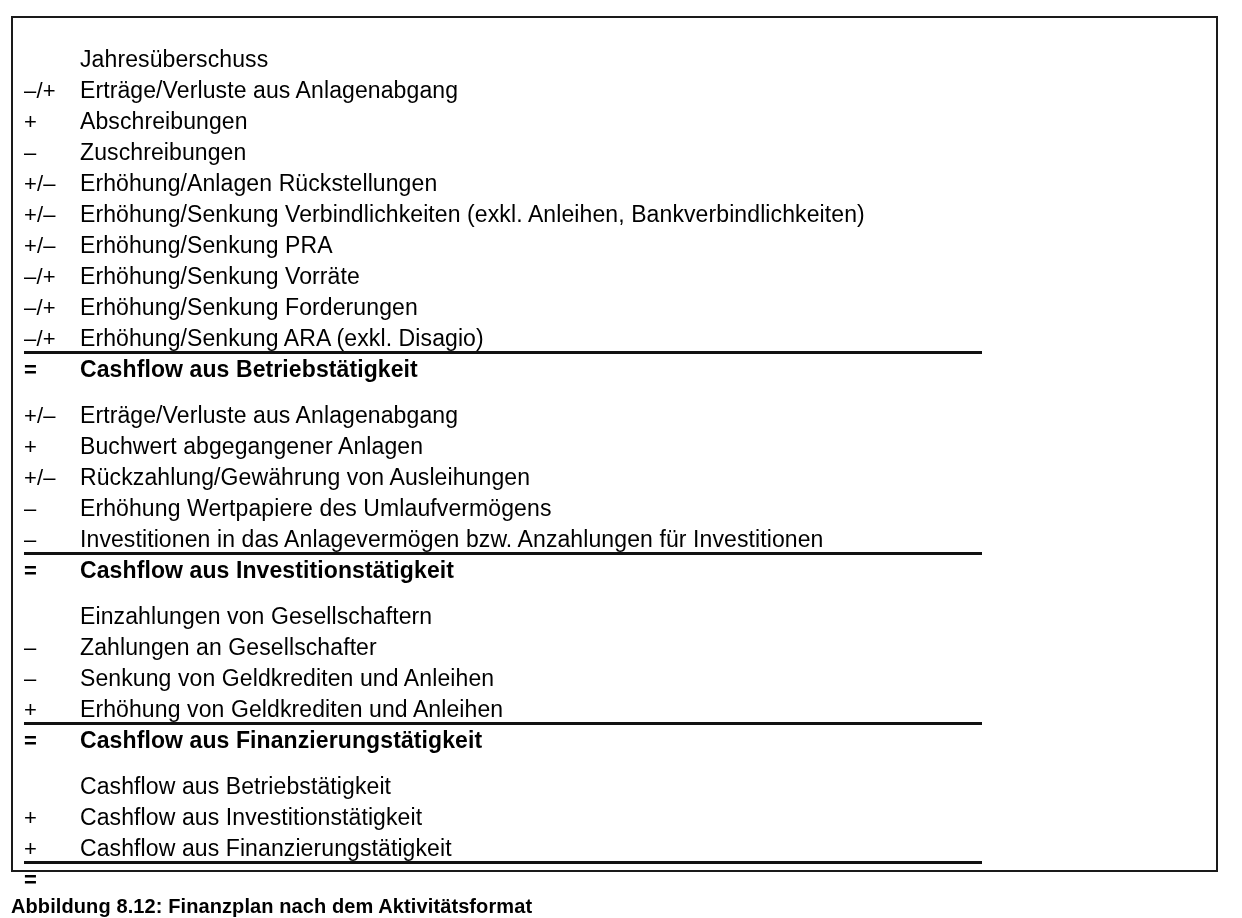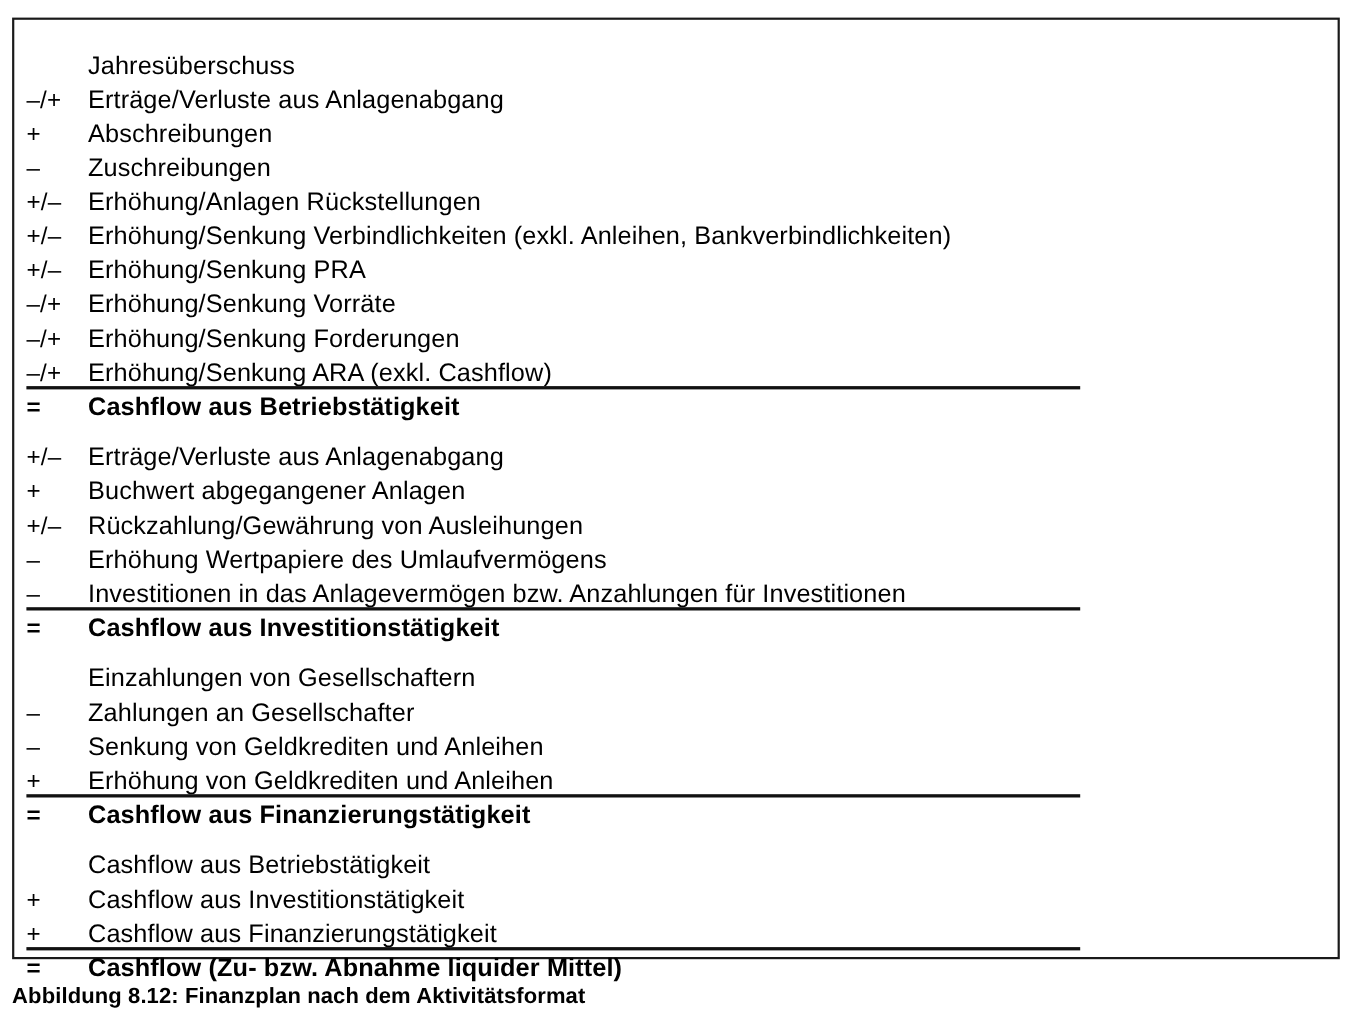--- a/index.html
+++ b/index.html
@@ -126,21 +126,21 @@
         <div class="row">
           <span class="sign">–/+</span>
           <span class="label">Erhöhung/Senkung Vorräte</span>
         </div>
         <div class="row">
           <span class="sign">–/+</span>
           <span class="label">Erhöhung/Senkung Forderungen</span>
         </div>
         <div class="row ruled">
           <span class="sign">–/+</span>
-          <span class="label">Erhöhung/Senkung ARA (exkl. Cashflow)</span>
+          <span class="label">Erhöhung/Senkung ARA (exkl. Disagio)</span>
         </div>
         <div class="row total">
           <span class="sign">=</span>
           <span class="label">Cashflow aus Betriebstätigkeit</span>
         </div>
         <div class="gap"></div>
         <div class="row">
           <span class="sign">+/–</span>
           <span class="label">Erträge/Verluste aus Anlagenabgang</span>
         </div>
@@ -193,20 +193,19 @@
         <div class="row">
           <span class="sign">+</span>
           <span class="label">Cashflow aus Investitionstätigkeit</span>
         </div>
         <div class="row ruled">
           <span class="sign">+</span>
           <span class="label">Cashflow aus Finanzierungstätigkeit</span>
         </div>
         <div class="row total">
           <span class="sign">=</span>
-          <span class="label">Cashflow (Zu- bzw. Abnahme liquider Mittel)</span>
         </div>
       </div>
   </div>
 
   <div class="caption">Abbildung 8.12: Finanzplan nach dem Aktivitätsformat</div>
 
 </div>
 
 </body></html>

